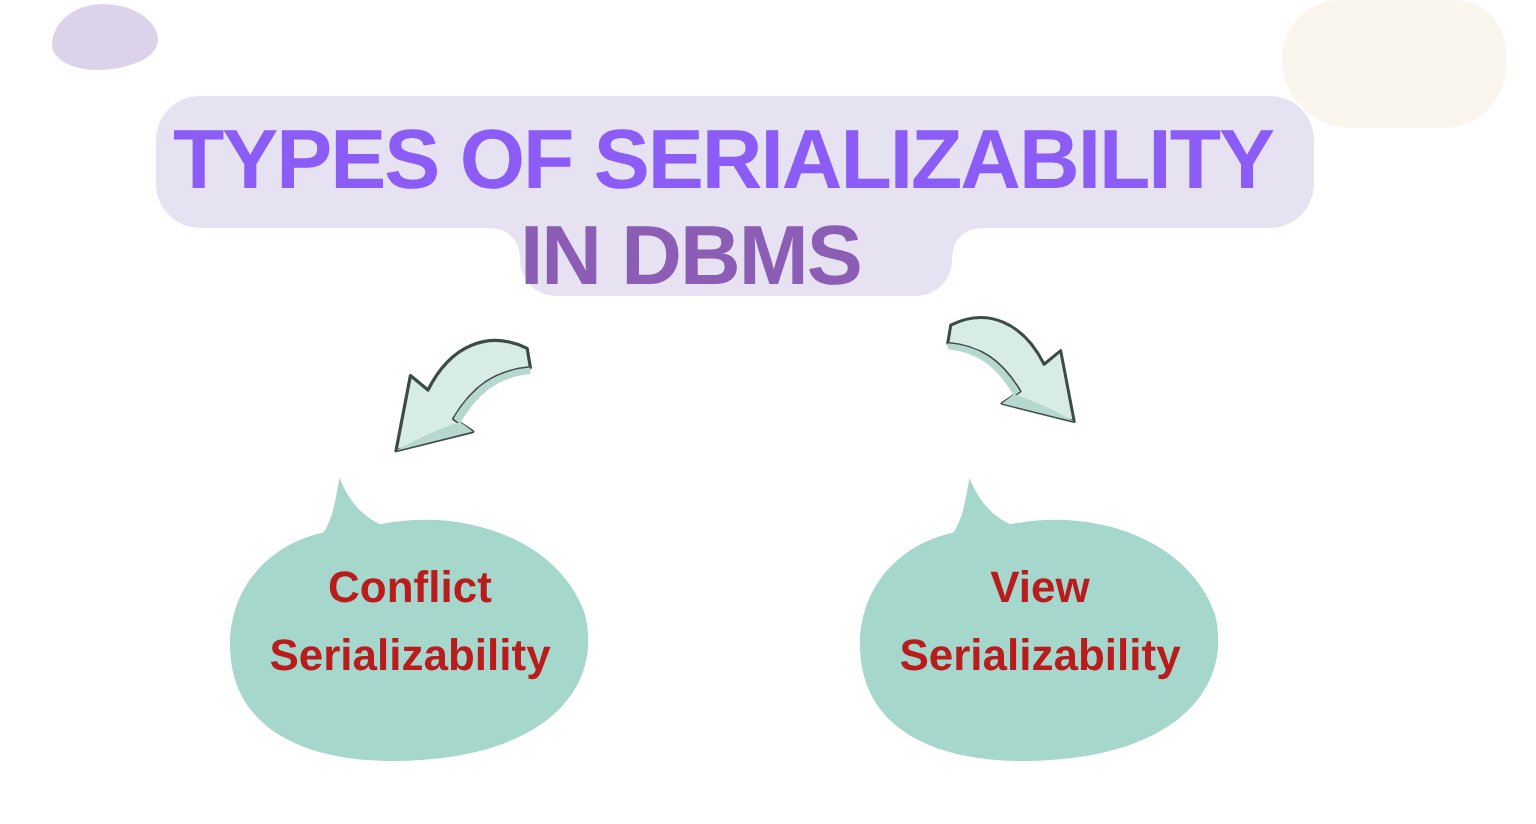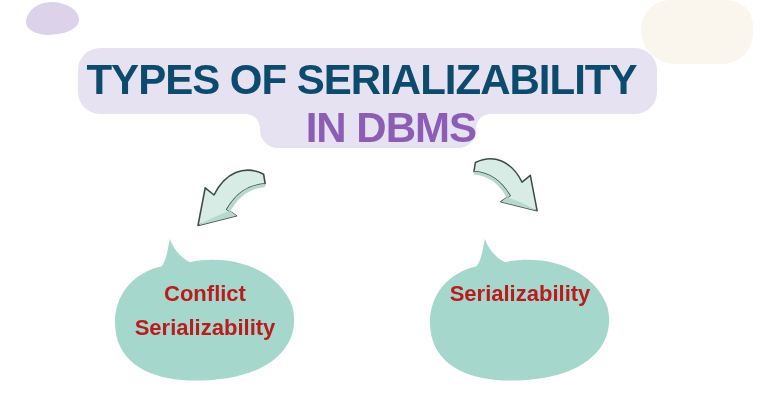--- a/index.html
+++ b/index.html
@@ -30,25 +30,25 @@
     position:absolute;left:260px;top:110px;width:216px;height:38px;
     background:#e7e2f1;border-radius:0 0 18px 18px;
   }
   .fillet{position:absolute;top:114px;width:14px;height:14px;}
   .fillet.left{left:246px;background:radial-gradient(circle at 0 100%, rgba(0,0,0,0) 13.5px, #e7e2f1 14px);}
   .fillet.right{left:476px;background:radial-gradient(circle at 100% 100%, rgba(0,0,0,0) 13.5px, #e7e2f1 14px);}
   .title-line1{
     position:absolute;left:78px;top:56px;width:567px;
     text-align:center;
     font-size:42px;font-weight:bold;letter-spacing:-1px;
-    color:#0c4a6e;white-space:nowrap;
+    color:#8b5cf6;white-space:nowrap;
   }
   .title-line2{
     position:absolute;left:260px;top:104px;width:216px;
-    text-align:right;
+    text-align:left;
     font-size:42px;font-weight:bold;letter-spacing:-1px;
     color:#8c5db4;white-space:nowrap;
   }
   
   .arrow{position:absolute;}
   .arrow.left{left:190px;top:163px;width:80px;height:68px;}
   .arrow.right{left:466px;top:152px;width:82px;height:64px;transform:scaleX(-1);}
   
   .bubble{position:absolute;width:192px;height:147px;}
   .bubble.left{left:109px;top:237px;}
@@ -107,17 +107,18 @@
     <svg viewBox="0 0 190 146" aria-hidden="true">
       <path d="M 60 2
                C 64 12 70 20 80 25
                C 124 16 170 34 182 70
                C 190 104 166 132 118 140
                C 66 148 16 138 7 98
                C 0 64 20 36 52 29
                C 57 22 58 12 60 2 Z" fill="#a6d7cd"></path>
     </svg>
     <div class="bubble-text">
+      <div>View</div>
       <div>Serializability</div>
     </div>
   </div>
 
 </div>
 
 </body></html>

